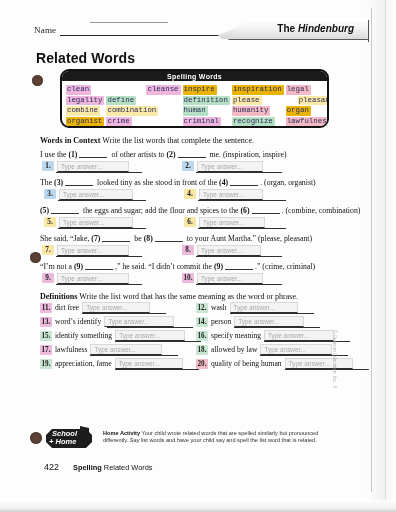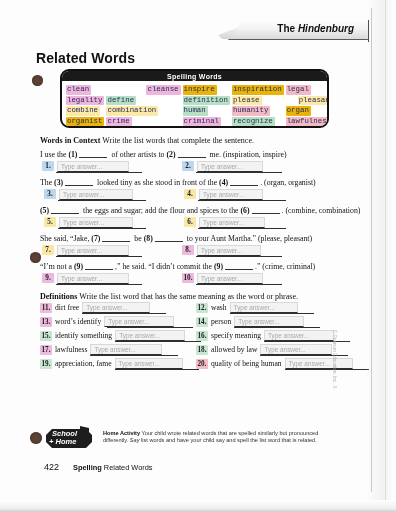--- a/index.html
+++ b/index.html
@@ -219,20 +219,25 @@
     transform:rotate(90deg);transform-origin:left top;
     font-family:"Liberation Sans", sans-serif;
     font-size:4.6px;color:#b0b0b0;white-space:nowrap;
   }
 </style>
 </head>
 <body>
 
 <div class="page">
 
+  <div class="name-row">
+    <div class="name-label">Name</div>
+    <div class="name-line-top"></div>
+    <div class="name-line"></div>
+  </div>
 
   <div class="banner">
     <div class="banner-tail"></div>
     <div class="banner-shape"></div>
     <div class="banner-text">
       <span>The </span><i>Hindenburg</i>
     </div>
   </div>
   <div class="banner-edge" style="left:368px;top:20px;width:1px;height:22px;background:#333;"></div>
 

